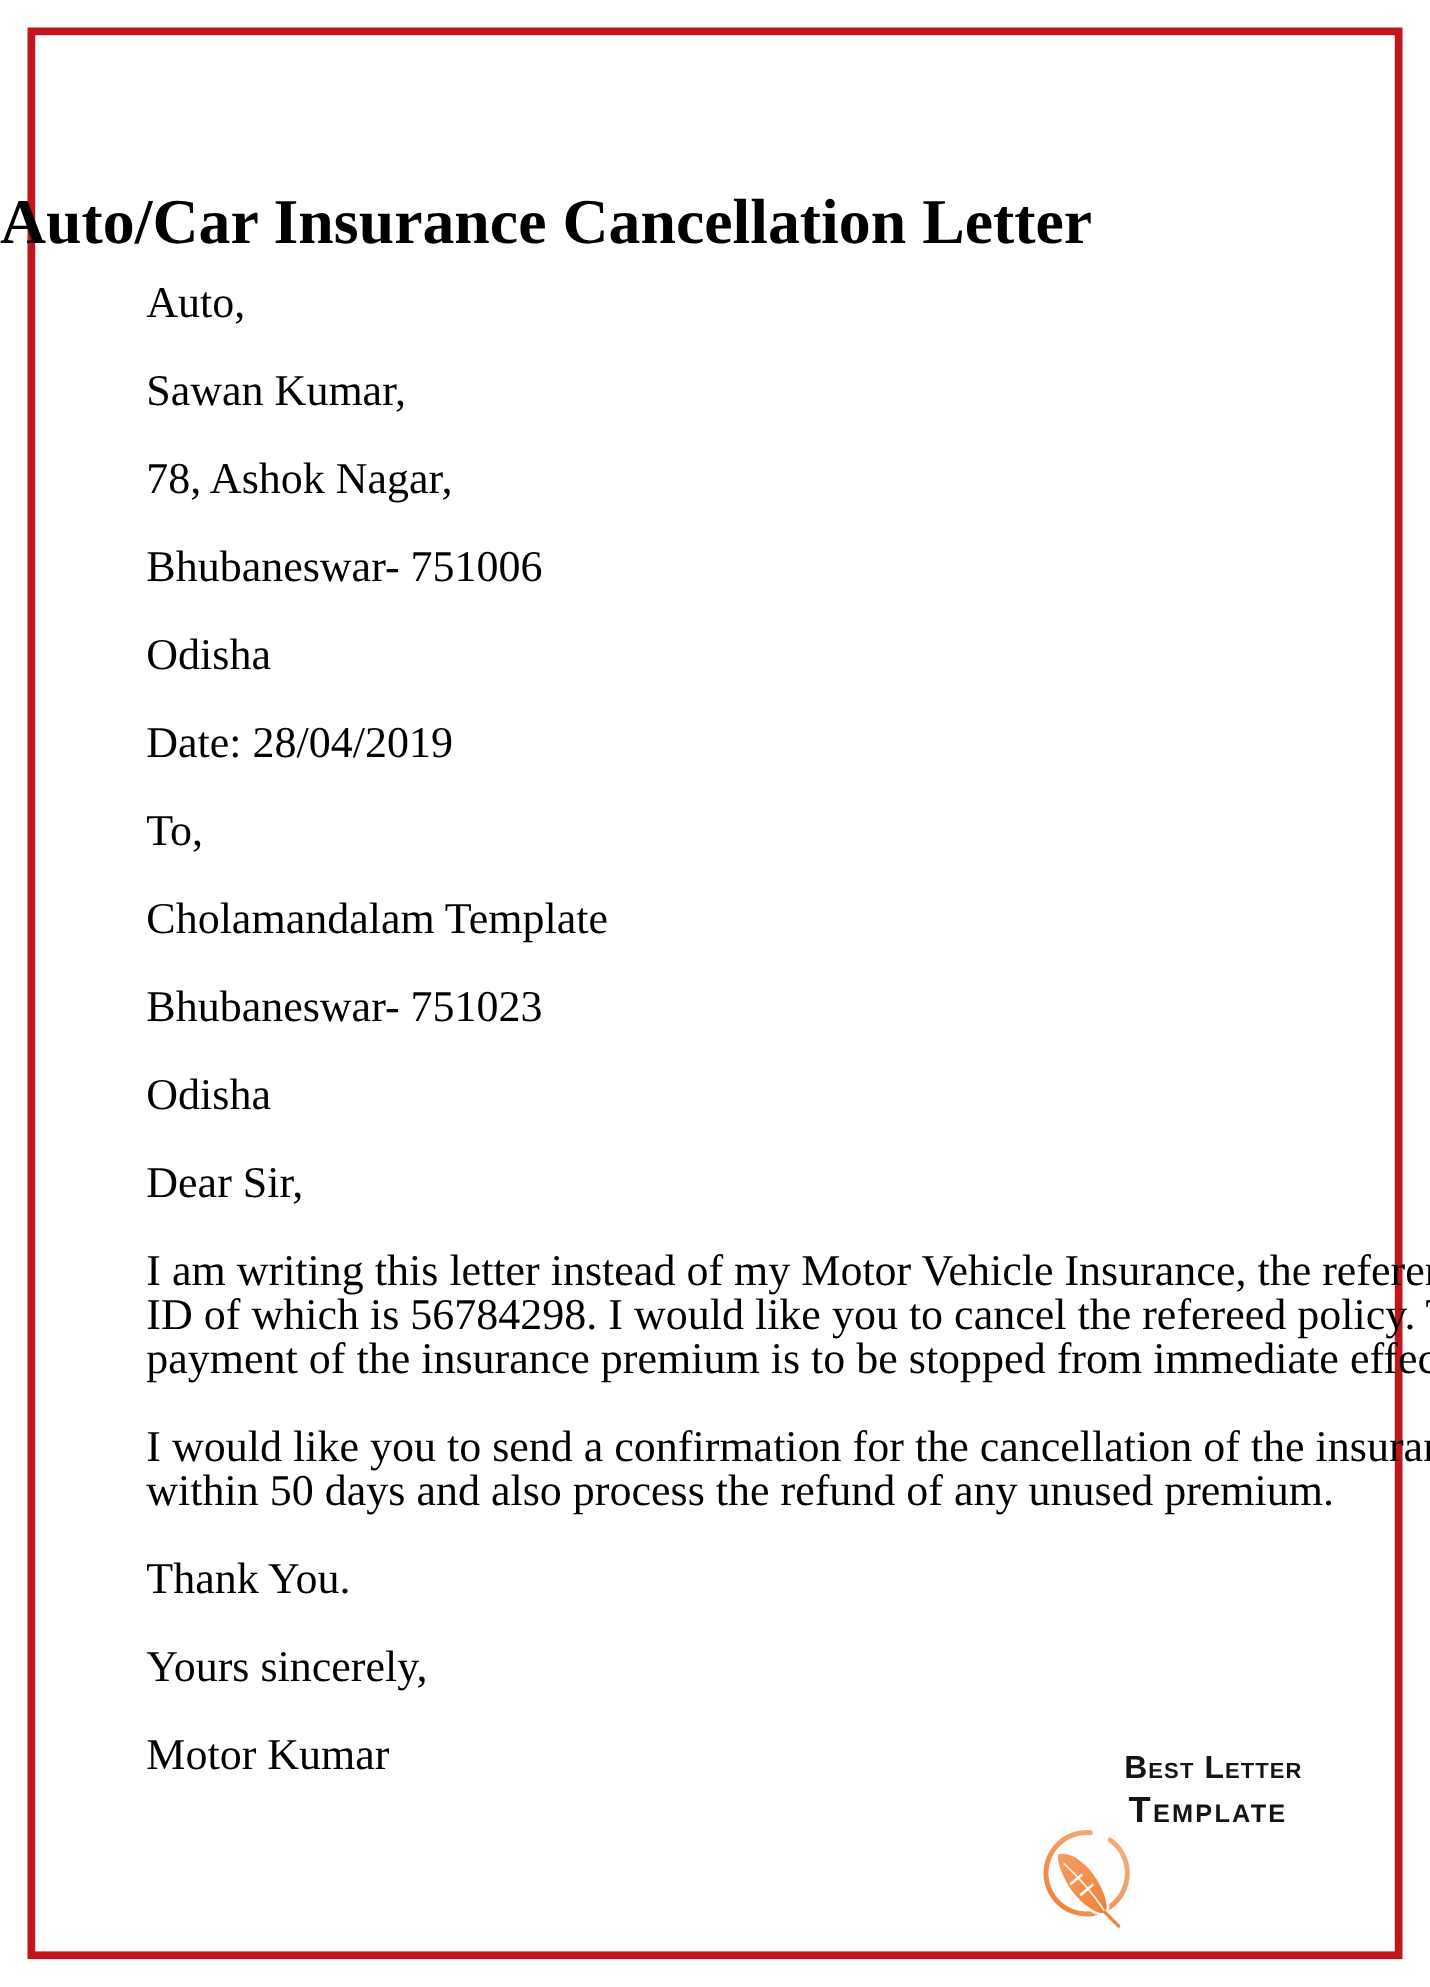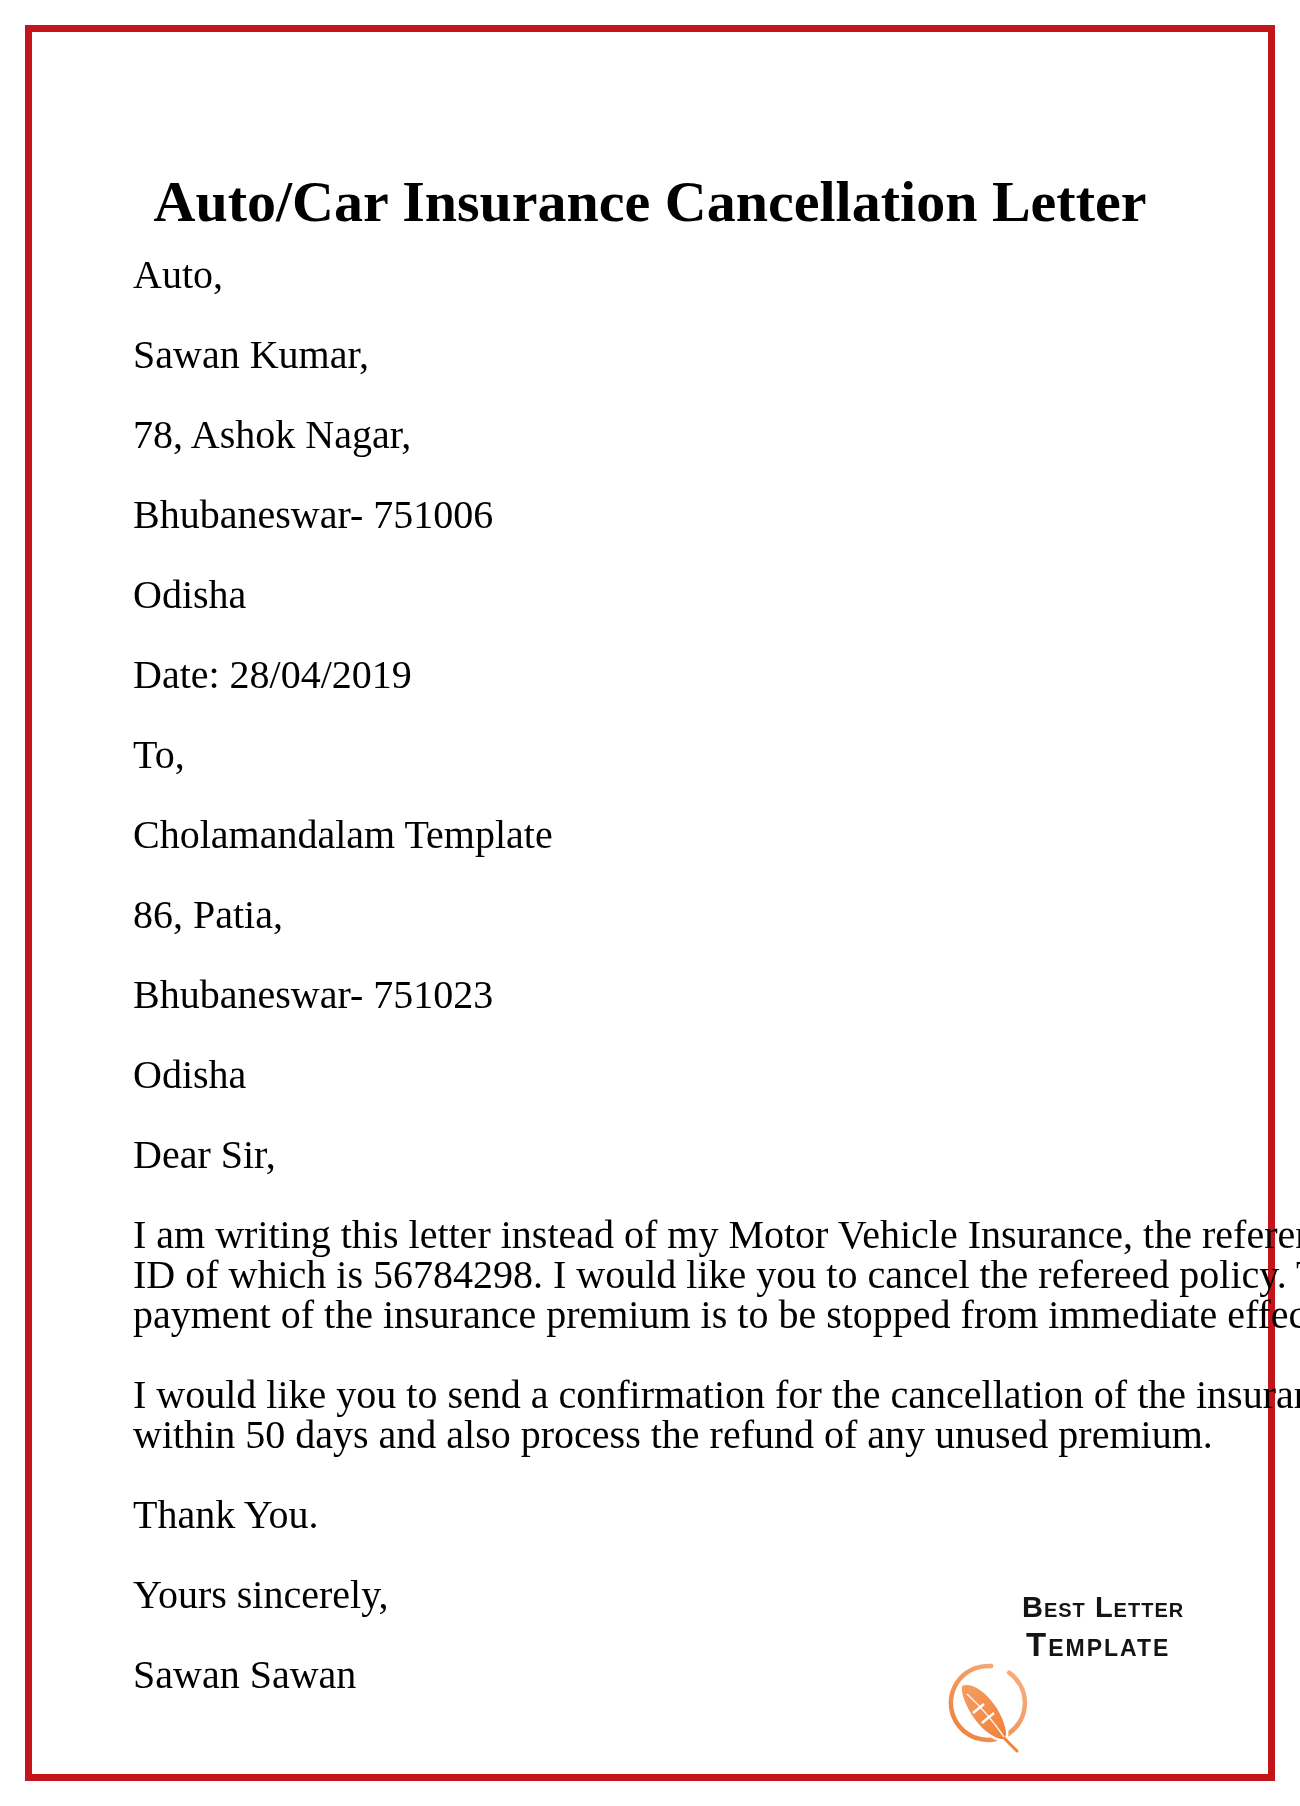--- a/index.html
+++ b/index.html
@@ -18,21 +18,21 @@
   .border-frame {
     position: absolute;
     left: 25px; top: 25px; right: 25px; bottom: 25px;
     border: 7px solid #C2161B;
     box-sizing: border-box;
     pointer-events: none;
   }
   .doc-title {
     position: absolute;
     top: 128px; left: 0; width: 1300px;
-    text-align: center;
+    text-align: left;
     font-weight: bold;
     font-size: 58px; line-height: 70px;
     white-space: nowrap;
     letter-spacing: 0px;
   }
   .content {
     position: absolute;
     left: 133px; top: 255px; width: 1060px;
     font-size: 40px; line-height: 40px;
   }
@@ -73,39 +73,38 @@
 
   <div class="content">
     <div class="line">Auto,</div>
     <div class="line">Sawan Kumar,</div>
     <div class="line">78, Ashok Nagar,</div>
     <div class="line">Bhubaneswar- 751006</div>
     <div class="line">Odisha</div>
     <div class="line">Date: 28/04/2019</div>
     <div class="line">To,</div>
     <div class="line">Cholamandalam Template</div>
-    <div class="line">86, Patia,</div>
     <div class="line">Bhubaneswar- 751023</div>
     <div class="line">Odisha</div>
     <div class="line">Dear Sir,</div>
 
     <div class="para">
       <div class="pline">I am writing this letter instead of my Motor Vehicle Insurance, the reference</div>
       <div class="pline">ID of which is 56784298. I would like you to cancel the refereed policy. The</div>
       <div class="pline">payment of the insurance premium is to be stopped from immediate effect.</div>
     </div>
 
     <div class="para">
       <div class="pline">I would like you to send a confirmation for the cancellation of the insurance</div>
       <div class="pline">within 50 days and also process the refund of any unused premium.</div>
     </div>
 
     <div class="line">Thank You.</div>
     <div class="line">Yours sincerely,</div>
-    <div class="line">Sawan Sawan</div>
+    <div class="line">Motor Kumar</div>
   </div>
 
   <svg class="logo-icon" viewBox="0 0 100 110" xmlns="http://www.w3.org/2000/svg" aria-hidden="true">
     <defs>
       <linearGradient id="ringGrad" x1="1" y1="0" x2="0" y2="1">
         <stop offset="0" stop-color="#F8B285"></stop>
         <stop offset="1" stop-color="#EE8038"></stop>
       </linearGradient>
       <linearGradient id="leafGrad" x1="0" y1="0" x2="1" y2="1">
         <stop offset="0" stop-color="#F69D62"></stop>

